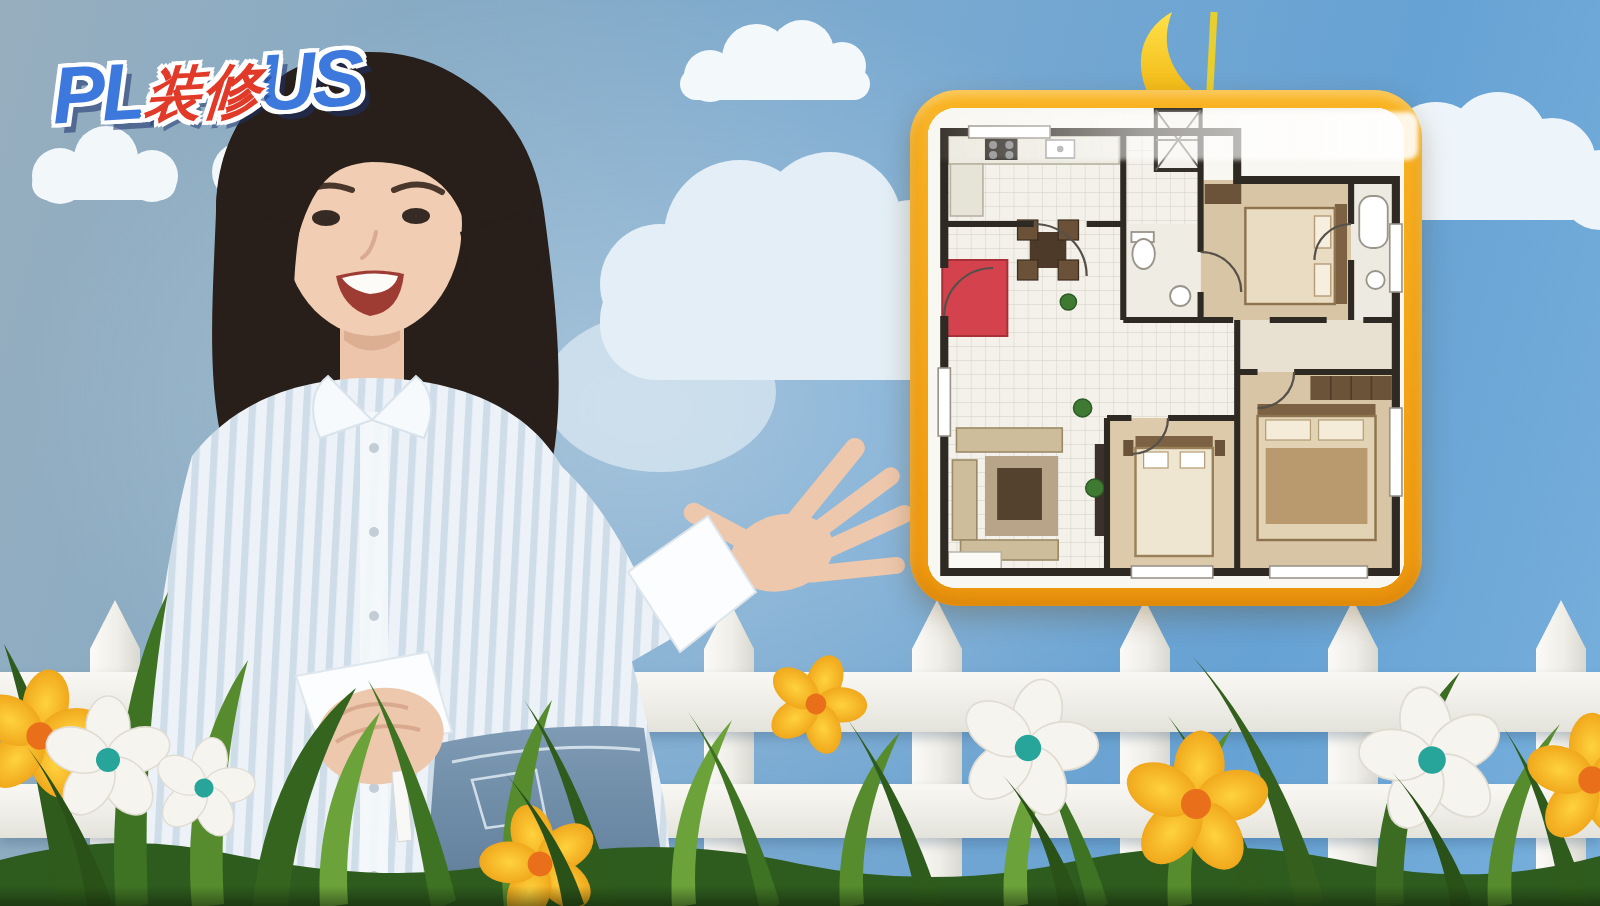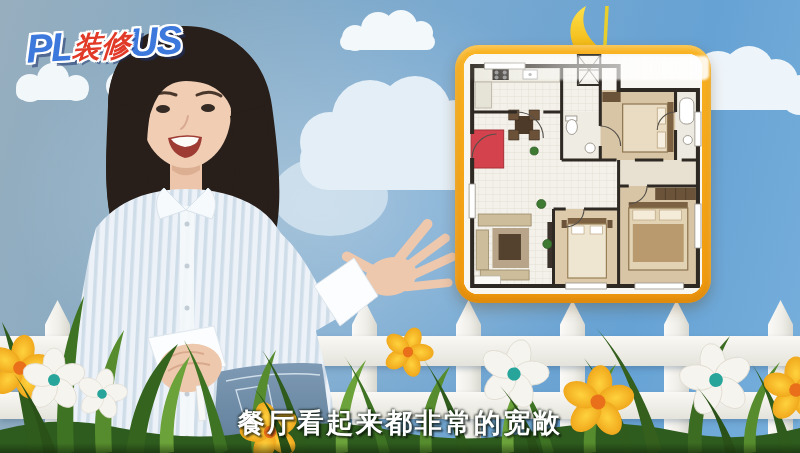--- a/index.html
+++ b/index.html
@@ -447,21 +447,20 @@
     </g>
 
     <g fill="#2a5218">
       <path d="M 44,456 C 40,424 30,396 14,374 C 34,400 48,428 56,452 Z"></path>
       <path d="M 282,456 C 278,428 268,404 252,386 C 272,408 286,432 292,452 Z"></path>
       <path d="M 530,456 C 526,428 516,404 500,386 C 520,408 534,432 540,452 Z"></path>
       <path d="M 726,456 C 722,428 712,404 696,386 C 716,408 730,432 736,452 Z"></path>
     </g>
   </svg>
 
-  <div class="abs subtitle">餐厅看起来都非常的宽敞</div>
 
   <div class="abs logo">
     <span class="logo-seg">PL</span>
     <span class="logo-badge">装修</span>
     <span class="logo-seg">US</span>
   </div>
 
   <div class="abs bottom-shade"></div>
 </div>
 

